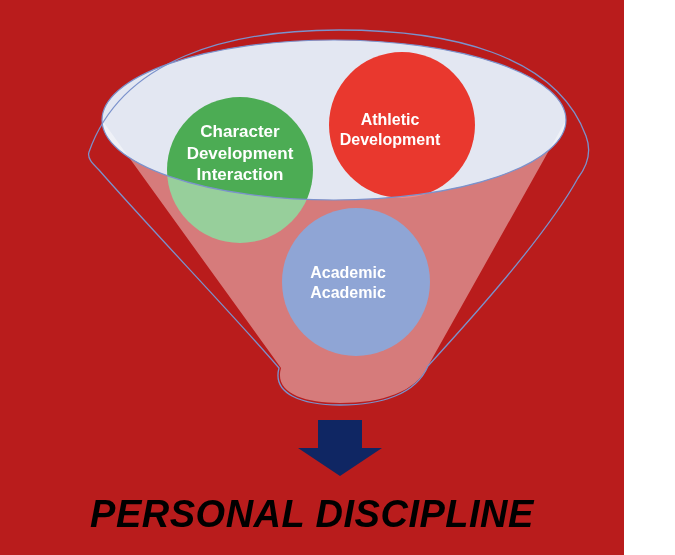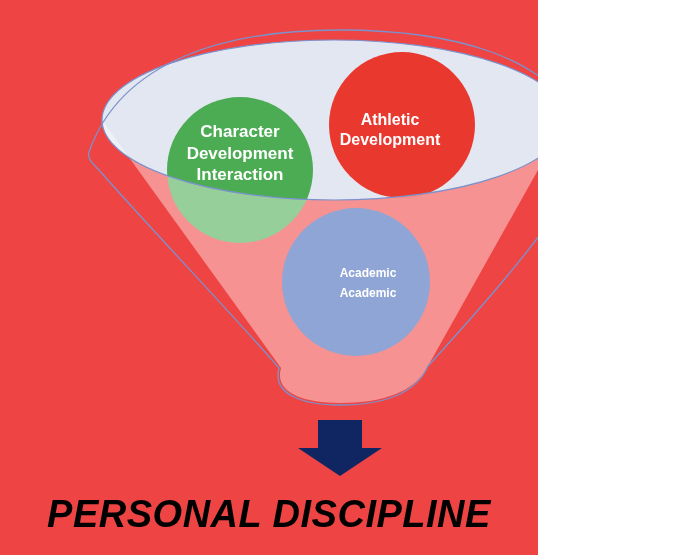--- a/index.html
+++ b/index.html
@@ -3,23 +3,23 @@
 <meta charset="utf-8">
 <style>
   html, body {
     margin: 0;
     padding: 0;
     background: #ffffff;
     font-family: "Liberation Sans", sans-serif;
   }
   .canvas {
     position: relative;
-    width: 538px;
+    width: 624px;
     height: 555px;
-    background: #ef4444;
+    background: #b91c1c;
     overflow: hidden;
   }
   .diagram-svg {
     position: absolute;
     left: 0;
     top: 0;
   }
   .circle-label {
     position: absolute;
     text-align: center;
@@ -38,24 +38,24 @@
     line-height: 21.5px;
   }
   .label-athletic {
     left: 310px;
     top: 110px;
     width: 160px;
     font-size: 16px;
     line-height: 20px;
   }
   .label-academic {
-    left: 288px;
+    left: 268px;
     top: 263px;
     width: 160px;
-    font-size: 12px;
+    font-size: 16px;
     line-height: 20px;
   }
   .diagram-title {
     position: absolute;
     left: 0;
     right: 0;
     top: 491px;
     height: 46px;
     text-align: center;
     font-style: italic;

